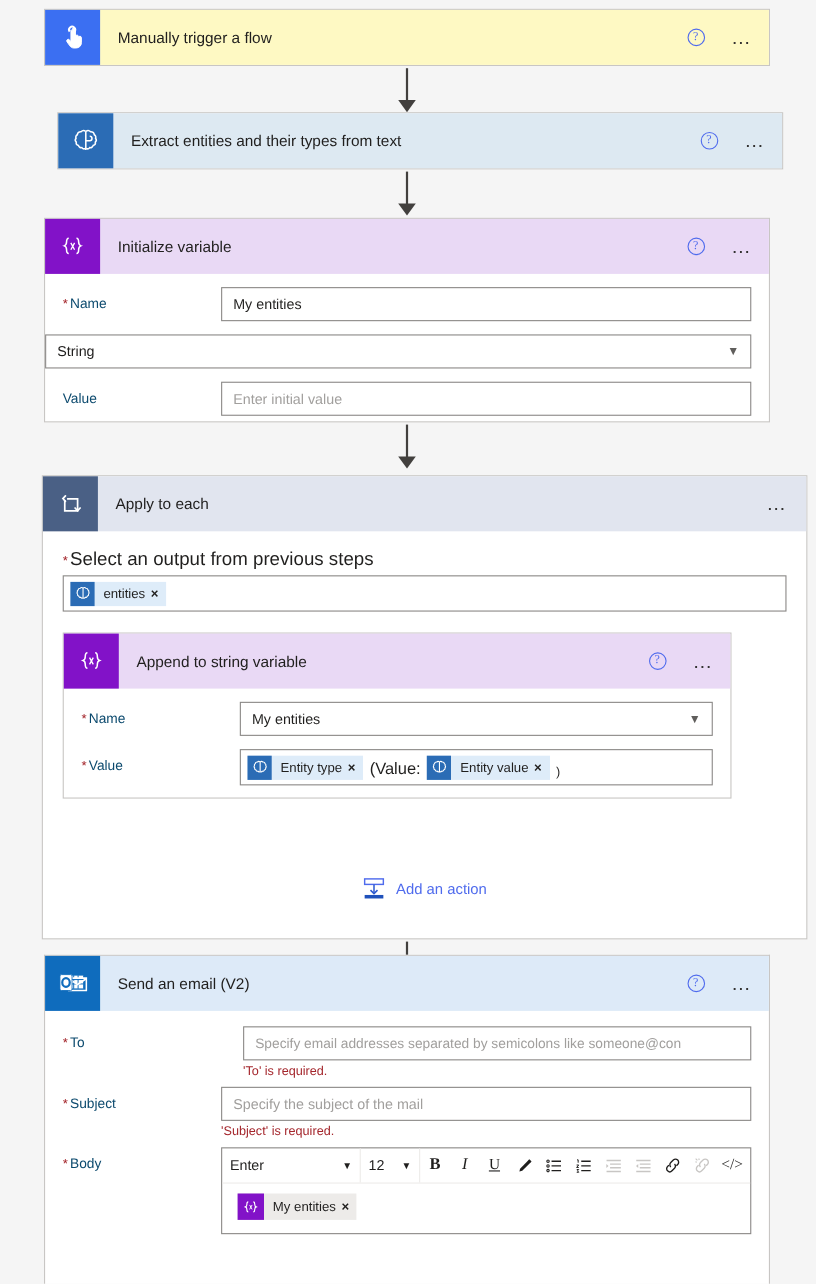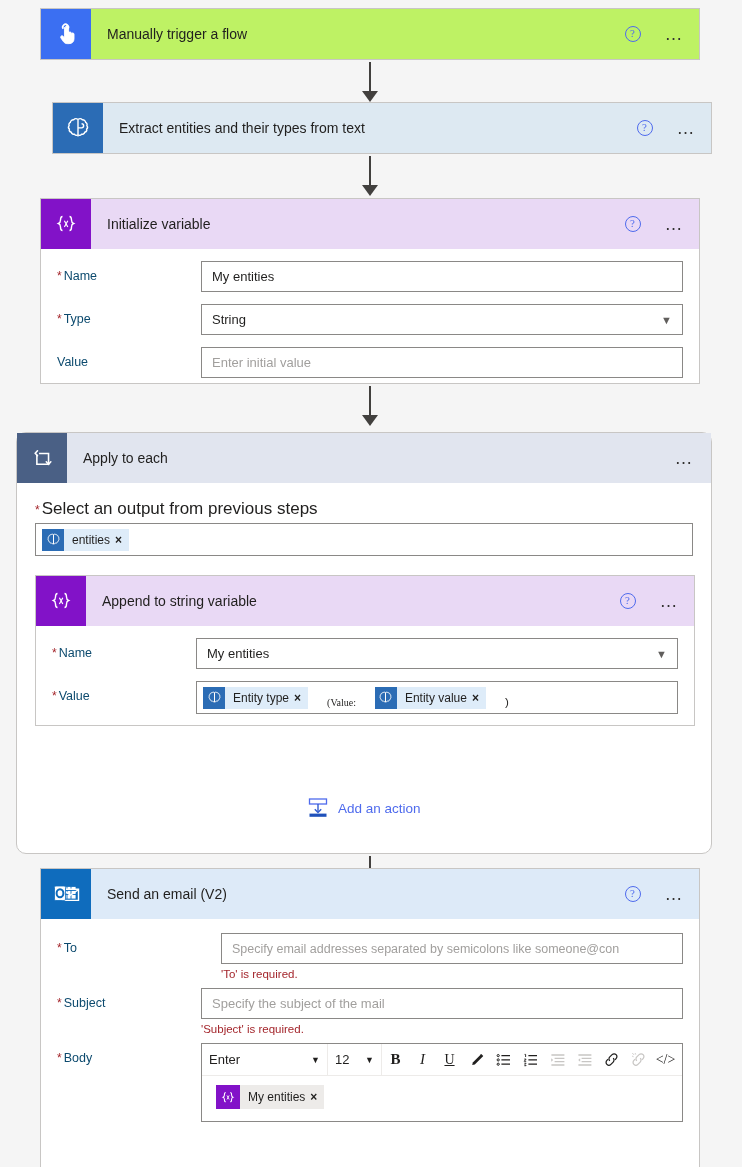--- a/index.html
+++ b/index.html
@@ -216,21 +216,21 @@
   .rte-btn.dim { color: #c8c6c4; }
   .rte-body { padding: 9px 0 0 14px; height: 45px; }
 
   
   svg { display: block; }
 </style>
 </head>
 <body>
 
 <div class="card" style="left:40px; top:8px; width:660px; height:52px;">
-  <div class="card-header" style="background:#bef264;">
+  <div class="card-header" style="background:#fef9c3;">
     <div class="tile" style="background:#3b6ff2;">
       <svg width="26" height="26" viewBox="0 0 24 24" fill="none" stroke="#ffffff" stroke-width="1.6">
         <path d="M9.5 7.2a2.6 2.6 0 1 1 4.2 0"></path>
         <path d="M11.6 9.2V5.6a1.4 1.4 0 1 1 2.8 0v7.4" fill="#fff" stroke="#fff" stroke-width="0.8"></path>
         <path d="M14.4 11.4c0-.8.6-1.3 1.3-1.3s1.3.5 1.3 1.3v1.4" fill="#fff" stroke="#fff" stroke-width="0.8"></path>
         <path d="M17 12.2c0-.8.6-1.2 1.2-1.2s1.2.5 1.2 1.2v4.3c0 2.6-2 4.4-4.6 4.4h-1.6c-1.6 0-2.6-.6-3.5-1.8l-2.4-3.4c-.5-.7-.3-1.5.4-1.9.6-.4 1.4-.2 1.8.4l1.1 1.5V5.6" fill="#fff" stroke="#fff" stroke-width="0.8"></path>
       </svg>
     </div>
     <div class="card-title">Manually trigger a flow</div>
     <div class="hdr-actions">
@@ -288,21 +288,20 @@
     <div class="row">
       <div class="row-label req">Name</div>
       <div class="field">
         <div class="input">
           <span>My entities</span>
         </div>
       </div>
     </div>
 
     <div class="row">
-      <div class="row-label req">Type</div>
       <div class="field">
         <div class="input">
           <span>String</span>
           <span class="chev">▼</span>
         </div>
       </div>
     </div>
 
     <div class="row" style="margin-bottom:0;">
       <div class="row-label">Value</div>
@@ -313,21 +312,21 @@
       </div>
     </div>
   </div>
 </div>
 
 <div class="arrow" style="left:360px; top:386px; height:40px;">
   <div class="stem"></div>
     <div class="head"></div>
 </div>
 
-<div class="scope" style="left:16px; top:432px; width:696px; height:422px;border-radius:10px;">
+<div class="scope" style="left:38px; top:432px; width:696px; height:422px;">
   <div class="scope-header">
     <div class="tile" style="background:#4a6085;">
       <svg width="25" height="25" viewBox="0 0 24 24" fill="none" stroke="#ffffff" stroke-width="1.5">
         <path d="M6.6 8.2v9.4h11.2V7.2H8.6"></path>
         <path d="M7.2 4.6L5 7l2.2 2.4" stroke-linecap="round"></path>
         <path d="M15.6 15.2l2.2 2.4 2.2-2.4" stroke-linecap="round"></path>
       </svg>
     </div>
     <div class="card-title">Apply to each</div>
     <div class="hdr-actions" style="right:16px;">
@@ -345,21 +344,21 @@
             <path d="M12 4.2v15.6"></path>
             <path d="M12 4.2c1.2-1 3-.9 4 .2 1.6-.2 3 1 3.1 2.5 1.1.5 1.6 1.8 1.1 2.9.8 1 .7 2.4-.2 3.2.3 1.3-.5 2.6-1.8 2.9-.3 1.3-1.6 2.1-2.9 1.8-.7 1-2 1.3-3 .7"></path>
           </svg>
         </span>
         <span class="tok-text">entities</span>
         <span class="tok-x">×</span>
       </span>
     </div>
   </div>
 
-  <div class="card" style="left:18px; top:142px; width:660px; height:151px;">
+  <div class="card" style="left:18px; top:142px; width:608px; height:151px;">
     <div class="card-header" style="background:#e9d9f5;">
       <div class="tile" style="background:#8212c8;">
         <svg width="30" height="26" viewBox="0 0 30 26" fill="none" stroke="#ffffff" stroke-width="1.4">
           <path d="M11.5 5.5c-2 0-2 2.4-2 3.6 0 1.2-.4 2.8-2 3.4 1.6.6 2 2.2 2 3.4 0 1.2 0 3.6 2 3.6"></path>
           <path d="M18.5 5.5c2 0 2 2.4 2 3.6 0 1.2.4 2.8 2 3.4-1.6.6-2 2.2-2 3.4 0 1.2 0 3.6-2 3.6"></path>
           <path d="M13.4 9.8l3.4 6.2M16.8 9.8l-3.4 6.2" stroke-width="1.2"></path>
         </svg>
       </div>
       <div class="card-title">Append to string variable</div>
       <div class="hdr-actions">
@@ -375,33 +374,33 @@
           <div class="input">
             <span>My entities</span>
             <span class="chev">▼</span>
           </div>
         </div>
       </div>
 
       <div class="row" style="margin-bottom:0;">
         <div class="row-label req">Value</div>
         <div class="field">
-          <div class="input" style="height:33px; padding:0 6px; gap:19px;">
+          <div class="input" style="height:33px; padding:0 6px; gap:6px;">
             <span class="token">
               <span class="tok-ico" style="background:#2b6cb5;">
                 <svg width="15" height="15" viewBox="0 0 24 24" fill="none" stroke="#ffffff" stroke-width="1.6">
                   <path d="M12 4.2c-1.2-1-3-.9-4 .2-1.6-.2-3 1-3.1 2.5-1.1.5-1.6 1.8-1.1 2.9-.8 1-.7 2.4.2 3.2-.3 1.3.5 2.6 1.8 2.9.3 1.3 1.6 2.1 2.9 1.8.7 1 2 1.3 3 .7"></path>
                   <path d="M12 4.2v15.6"></path>
                   <path d="M12 4.2c1.2-1 3-.9 4 .2 1.6-.2 3 1 3.1 2.5 1.1.5 1.6 1.8 1.1 2.9.8 1 .7 2.4-.2 3.2.3 1.3-.5 2.6-1.8 2.9-.3 1.3-1.6 2.1-2.9 1.8-.7 1-2 1.3-3 .7"></path>
                 </svg>
               </span>
               <span class="tok-text">Entity type</span>
               <span class="tok-x">×</span>
             </span>
-            <span style="font-size:10px; align-self:flex-end; padding-bottom:5px;font-family:Liberation Serif, serif;">(Value:</span>
+            <span style="font-size:15px; align-self:flex-end; padding-bottom:5px;">(Value:</span>
             <span class="token">
               <span class="tok-ico" style="background:#2b6cb5;">
                 <svg width="15" height="15" viewBox="0 0 24 24" fill="none" stroke="#ffffff" stroke-width="1.6">
                   <path d="M12 4.2c-1.2-1-3-.9-4 .2-1.6-.2-3 1-3.1 2.5-1.1.5-1.6 1.8-1.1 2.9-.8 1-.7 2.4.2 3.2-.3 1.3.5 2.6 1.8 2.9.3 1.3 1.6 2.1 2.9 1.8.7 1 2 1.3 3 .7"></path>
                   <path d="M12 4.2v15.6"></path>
                   <path d="M12 4.2c1.2-1 3-.9 4 .2 1.6-.2 3 1 3.1 2.5 1.1.5 1.6 1.8 1.1 2.9.8 1 .7 2.4-.2 3.2.3 1.3-.5 2.6-1.8 2.9-.3 1.3-1.6 2.1-2.9 1.8-.7 1-2 1.3-3 .7"></path>
                 </svg>
               </span>
               <span class="tok-text">Entity value</span>
               <span class="tok-x">×</span>

